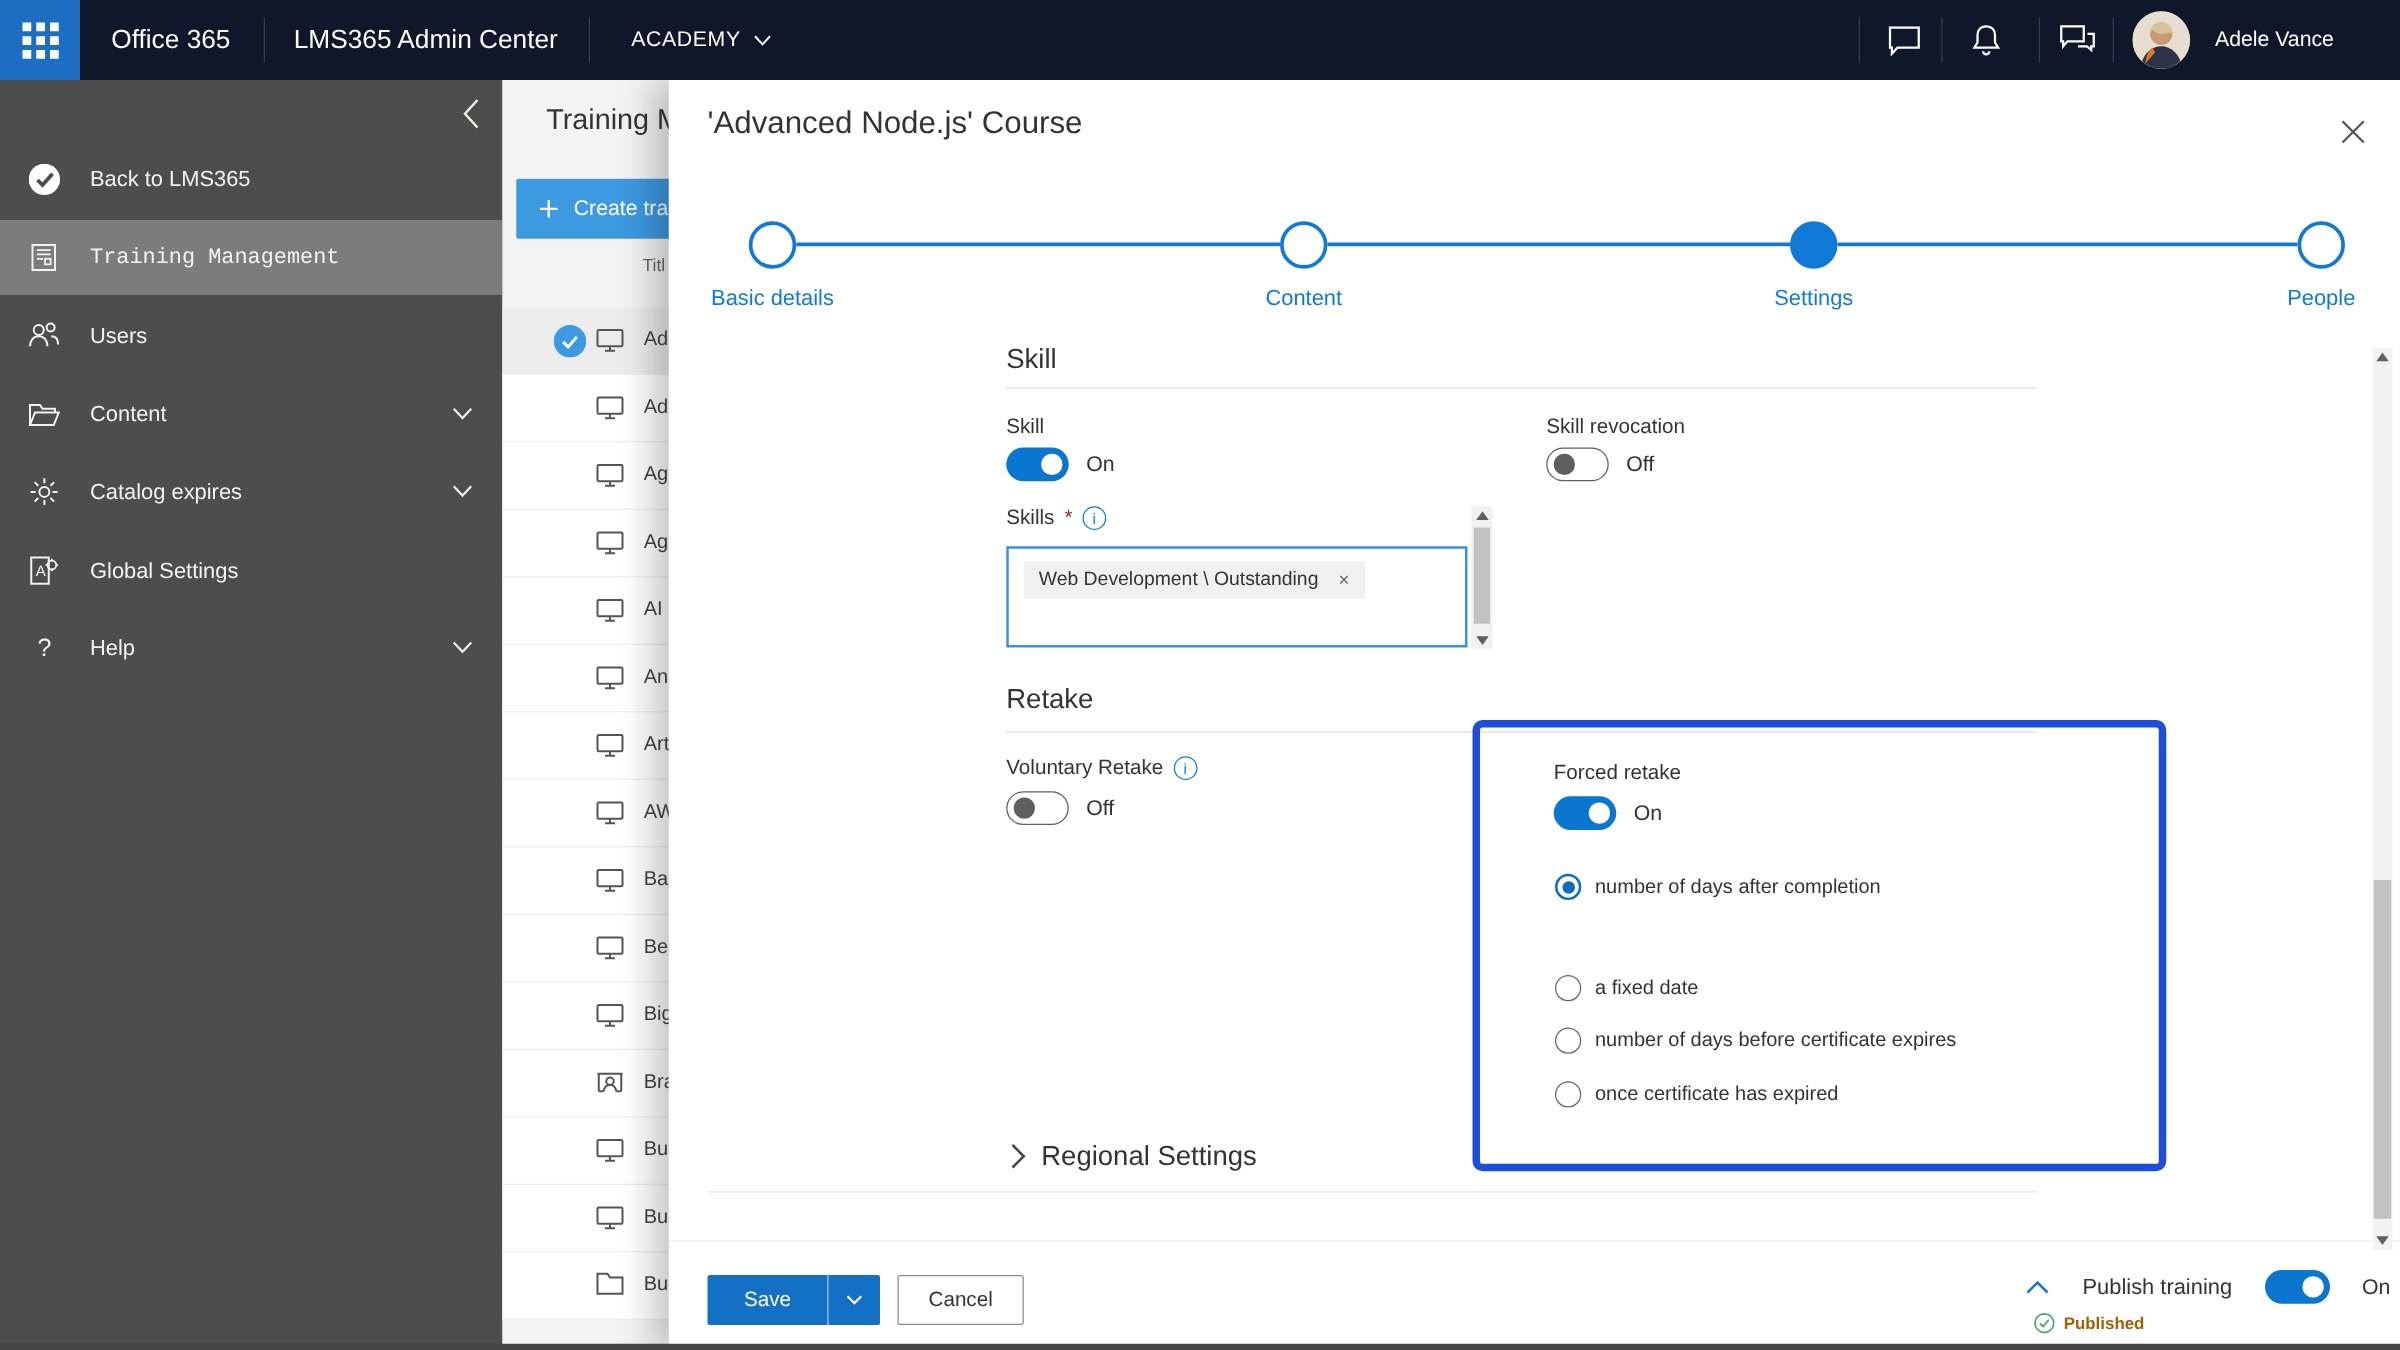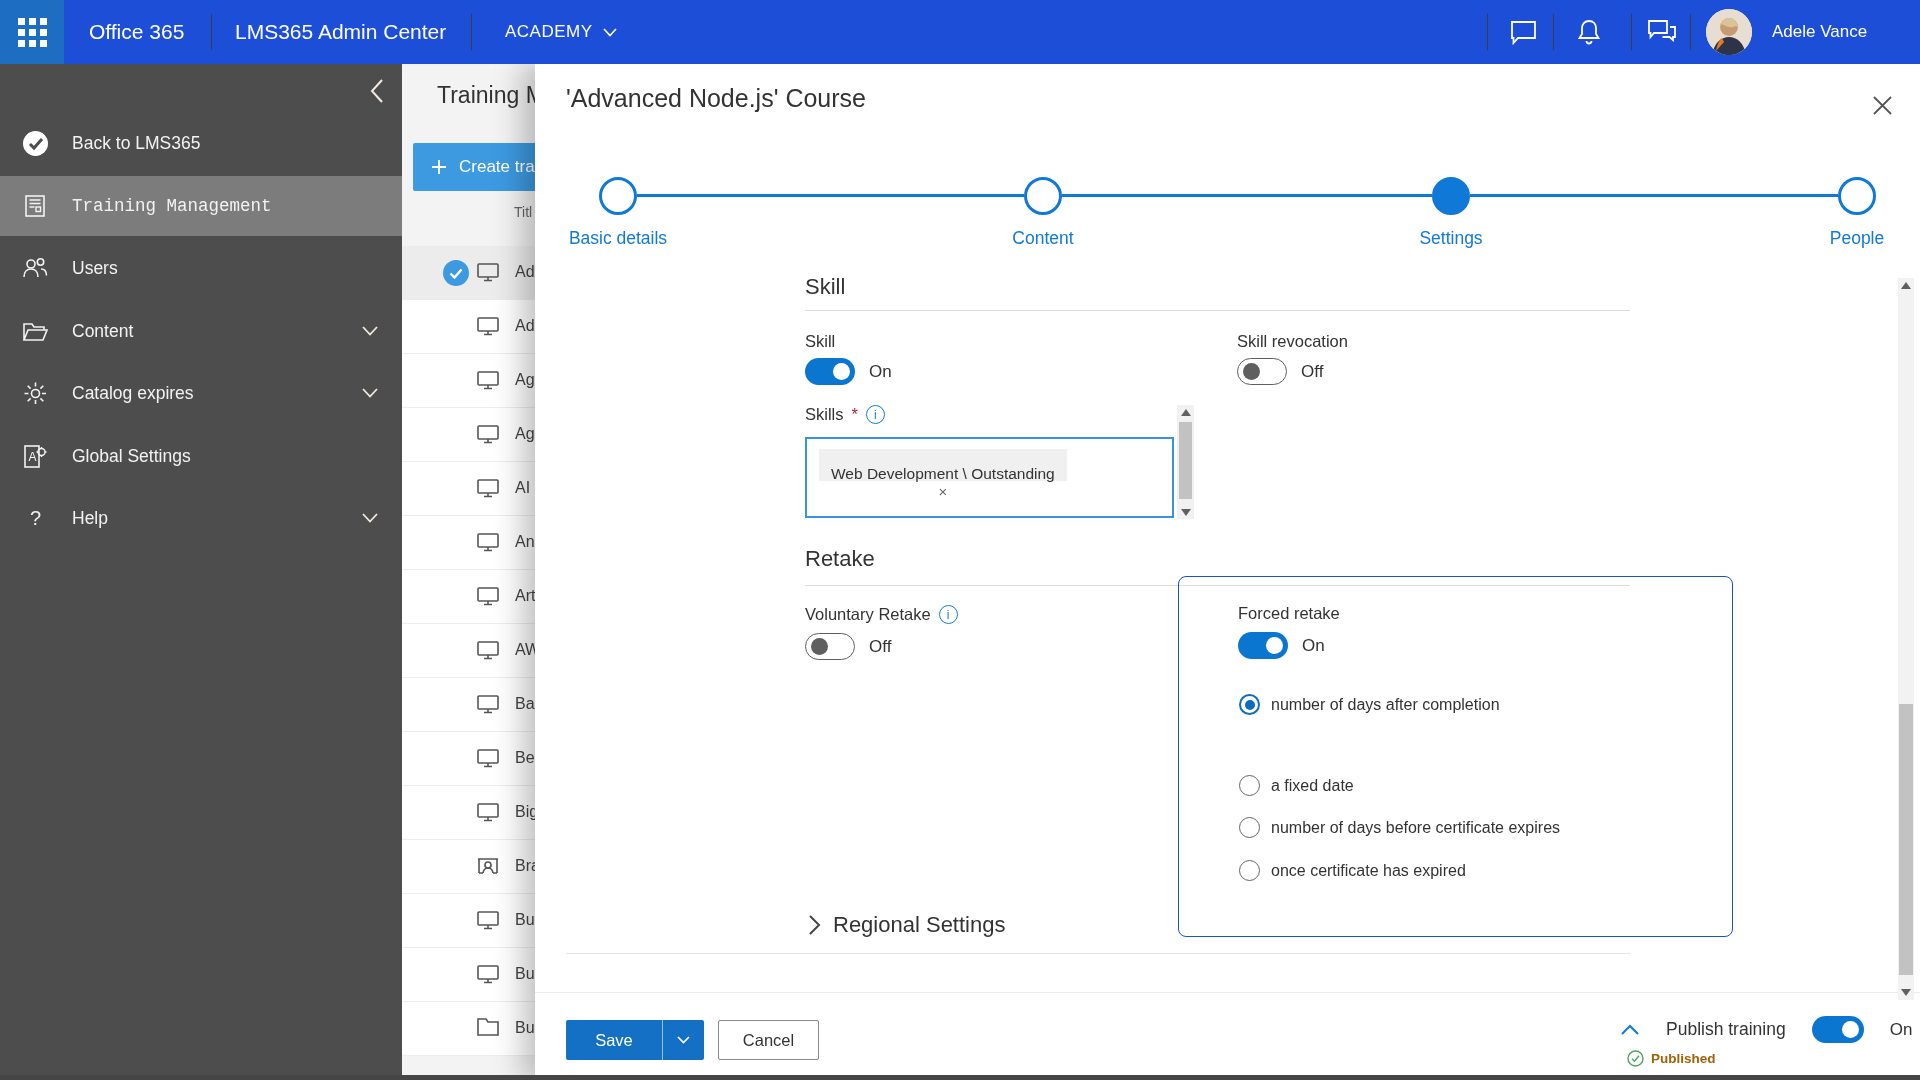--- a/index.html
+++ b/index.html
@@ -1,21 +1,21 @@
 <!DOCTYPE html>
 <html><head>
 <meta charset="utf-8">
 <style>
   * { margin:0; padding:0; box-sizing:border-box; }
   html,body { width:1920px; height:1080px; overflow:hidden; background:#fff;
     font-family:"Liberation Sans", sans-serif; }
   svg { display:block; }
 
   
-  .topbar { position:absolute; left:0; top:0; width:1920px; height:64px; background:#1d4ed8; z-index:50; }
+  .topbar { position:absolute; left:0; top:0; width:1920px; height:64px; background:#0f172a; z-index:50; }
   .waffle { position:absolute; left:0; top:0; width:64px; height:64px; background:#1d6ec2; cursor:pointer;
     display:flex; align-items:center; justify-content:center; }
   .waffle-grid { display:grid; grid-template-columns:repeat(3,7px); grid-template-rows:repeat(3,7px); gap:4px; }
   .waffle-grid span { background:#fff; width:7px; height:7px; }
   .tb-text { position:absolute; top:0; height:64px; display:flex; align-items:center; color:#fff; white-space:nowrap; }
   .tb-brand { font-size:21px; }
   .tb-sep { position:absolute; top:14px; width:1px; height:36px; background:#3d3d3d; }
   .tb-academy { font-size:17px; letter-spacing:.5px; display:flex; align-items:center; gap:10px; cursor:pointer; }
   .tb-iconbtn { position:absolute; top:14px; width:36px; height:36px; display:flex; align-items:center; justify-content:center; cursor:pointer; }
   .avatar { position:absolute; top:9px; width:46px; height:46px; border-radius:50%; overflow:hidden; background:#e9e1d6; cursor:pointer; }
@@ -68,31 +68,31 @@
   .toggle.on .knob { position:absolute; right:5px; top:5px; width:17px; height:17px; border-radius:50%; background:#fff; }
   .toggle.off { background:#fff; border:1px solid #5f5f5f; }
   .toggle.off .knob { position:absolute; left:5px; top:4px; width:17px; height:17px; border-radius:50%; background:#5f5f5f; }
   .tglval { position:absolute; font-size:17px; color:#333; }
 
   .info-i { width:19px; height:19px; border-radius:50%; border:1.5px solid #0f7fd7; color:#0f7fd7; font-size:12px;
     display:inline-flex; align-items:center; justify-content:center; font-style:normal; cursor:pointer; }
 
   
   .skills-box { position:absolute; left:270px; top:373px; width:369px; height:81px; border:2px solid #3a93dd; background:#fff; cursor:text; }
-  .chip { position:absolute; left:12px; top:10px; background:#f0f0f0; height:30px; display:flex; align-items:center; padding:16px 12px; font-size:15.5px; color:#333;flex-direction:column; }
+  .chip { position:absolute; left:12px; top:10px; background:#f0f0f0; height:30px; display:flex; align-items:center; gap:16px; padding:0 12px; font-size:15.5px; color:#333; }
   .chip-x { color:#666; font-size:15px; cursor:pointer; }
   .mini-sb { position:absolute; left:642px; top:341px; width:17px; height:114px; background:#f1f1f1; }
   .mini-sb .sb-up, .mini-sb .sb-dn { position:absolute; left:0; width:17px; height:14px; display:flex; align-items:center; justify-content:center; cursor:pointer; }
   .mini-sb .sb-up { top:0; } .mini-sb .sb-dn { bottom:0; }
   .mini-sb .sb-thumb { position:absolute; left:2px; top:17px; width:13px; height:77px; background:#c2c2c2; cursor:grab; }
   .tri-up { width:0; height:0; border-left:5px solid transparent; border-right:5px solid transparent; border-bottom:7px solid #606060; }
   .tri-dn { width:0; height:0; border-left:5px solid transparent; border-right:5px solid transparent; border-top:7px solid #606060; }
 
   
-  .orange-panel { position:absolute; left:643px; top:512px; width:555px; height:361px; border:1px solid #1d4ed8; border-radius:8px; }
+  .orange-panel { position:absolute; left:643px; top:512px; width:555px; height:361px; border:6px solid #1d4ed8; border-radius:8px; }
   .radio { position:absolute; width:21px; height:21px; border-radius:50%; border:1px solid #666; background:#fff; cursor:pointer; }
   .radio.checked { border:2px solid #0f6cbd; }
   .radio.checked::after { content:""; position:absolute; left:3.5px; top:3.5px; width:10px; height:10px; border-radius:50%; background:#0f6cbd; }
   .radio-label { position:absolute; font-size:16px; color:#333; cursor:pointer; white-space:nowrap; }
   .days-input { position:absolute; left:59px; top:146px; width:393px; height:40px; border:1px solid #999; font-size:16px; color:#333;
     padding-left:12px; font-family:"Liberation Sans", sans-serif; }
 
   .regional { position:absolute; left:273px; top:848px; display:flex; align-items:center; gap:12px; cursor:pointer; }
   .regional-label { font-size:22px; color:#333; }
 

